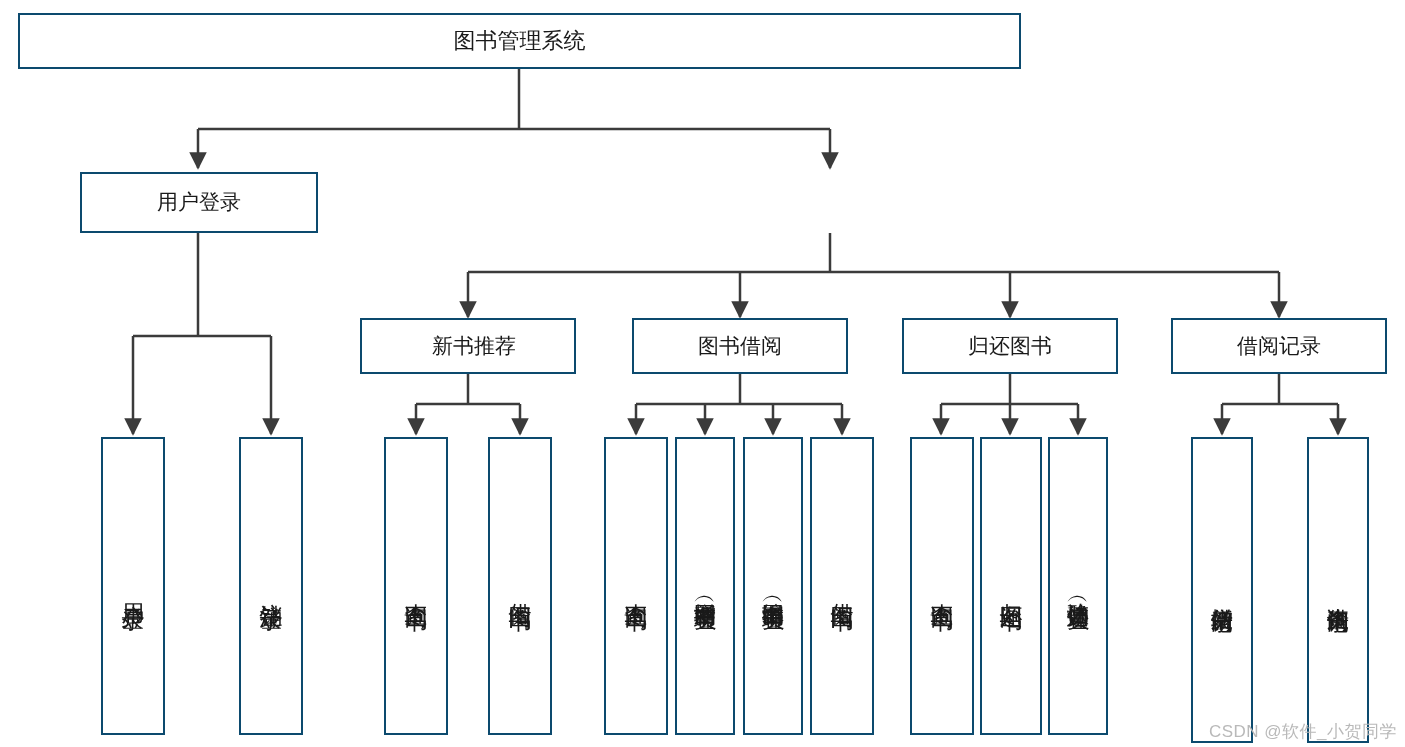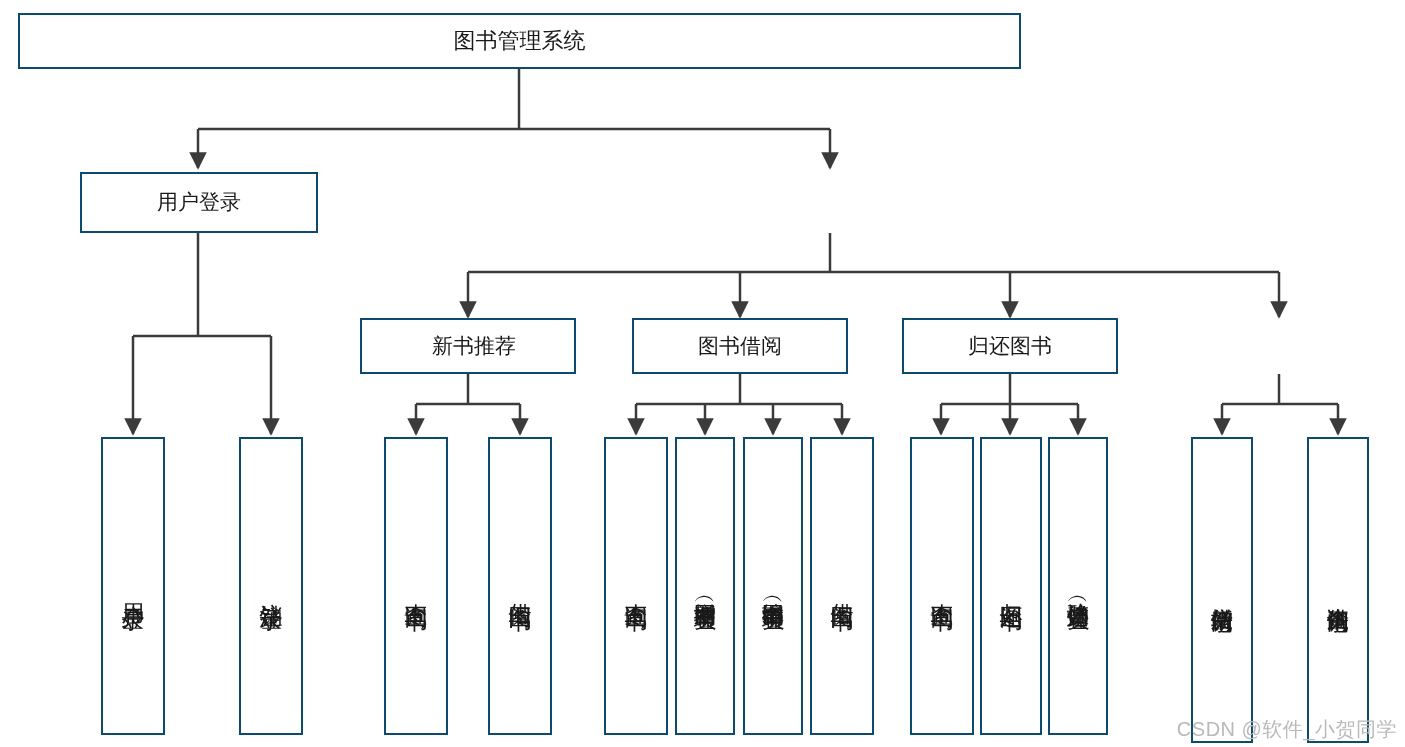--- a/index.html
+++ b/index.html
@@ -64,21 +64,21 @@
     max-height: 100%;
   }
   .node.vert.tall .lbl {
     font-size: 22px;
     letter-spacing: 1px;
   }
   .watermark {
     position: absolute;
     right: 8px;
     bottom: 4px;
-    font-size: 20px;
+    font-size: 17px;
     color: #b9b9b9;
     letter-spacing: 0.5px;
     z-index: 5;
     white-space: nowrap;
   }
 </style>
 </head>
 <body>
 
 <div id="canvas">
@@ -149,20 +149,23 @@
   </div>
 
   <div class="node horiz" style="left:632px; top:318px; width:216px; height:56px;font-family:Liberation Serif, serif;">
     <span class="lbl">图书借阅</span>
   </div>
 
   <div class="node horiz" style="left:902px; top:318px; width:216px; height:56px;">
     <span class="lbl">归还图书</span>
   </div>
 
+  <div class="node horiz" style="left:1171px; top:318px; width:216px; height:56px;">
+    <span class="lbl">借阅记录</span>
+  </div>
 
   <div class="node vert" style="left:101px; top:437px; width:64px; height:298px;">
     <span class="lbl">用户登录</span>
   </div>
 
   <div class="node vert" style="left:239px; top:437px; width:64px; height:298px;">
     <span class="lbl">注销登录</span>
   </div>
 
   <div class="node vert" style="left:384px; top:437px; width:64px; height:298px;">

